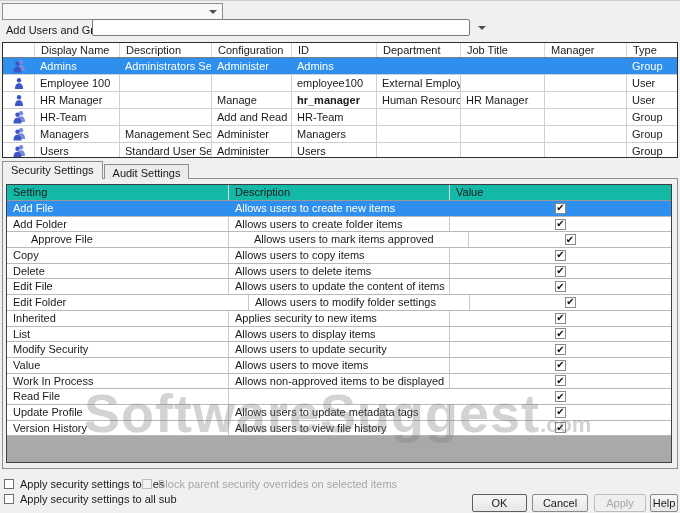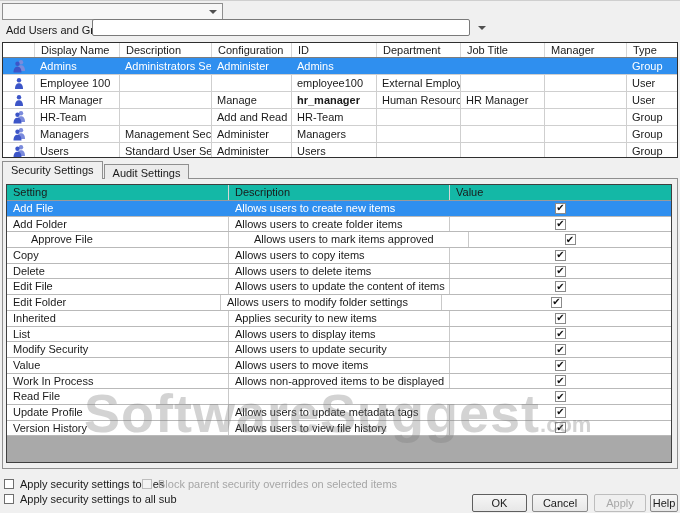--- a/index.html
+++ b/index.html
@@ -268,21 +268,21 @@
           </div>
         </div>
         <div class="s-row">
           <div class="s-cell" style="width: 222px;">Edit File</div>
           <div class="s-cell" style="width: 221px;">Allows users to update the content of items</div>
           <div class="s-cell s-val-cell" style="width: 221px; flex: 1 1 0%; border-right: none;">
             <span class="cb">✔</span>
           </div>
         </div>
         <div class="s-row">
-          <div class="s-cell" style="width: 214px;">Edit Folder</div>
+          <div class="s-cell" style="width: 242px;">Edit Folder</div>
           <div class="s-cell" style="width: 221px;">Allows users to modify folder settings</div>
           <div class="s-cell s-val-cell" style="width: 221px; flex: 1 1 0%; border-right: none;">
             <span class="cb">✔</span>
           </div>
         </div>
         <div class="s-row">
           <div class="s-cell" style="width: 222px;">Inherited</div>
           <div class="s-cell" style="width: 221px;">Applies security to new items</div>
           <div class="s-cell s-val-cell" style="width: 221px; flex: 1 1 0%; border-right: none;">
             <span class="cb">✔</span>

